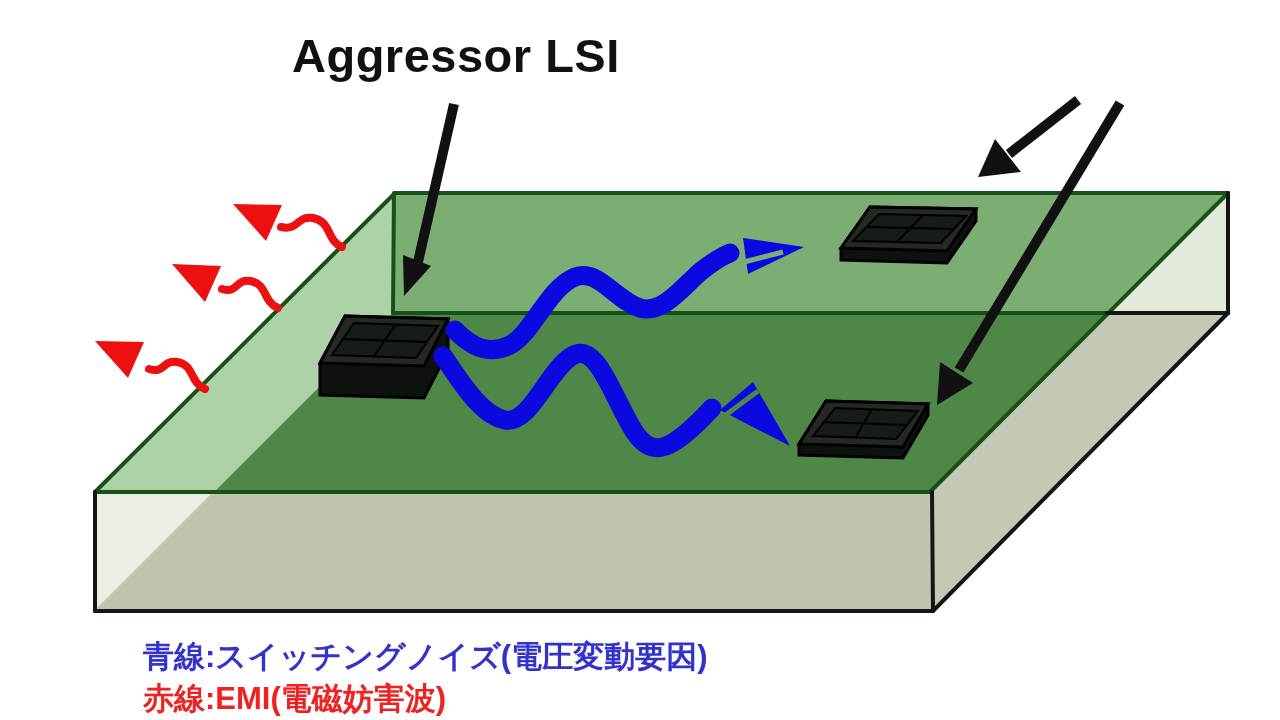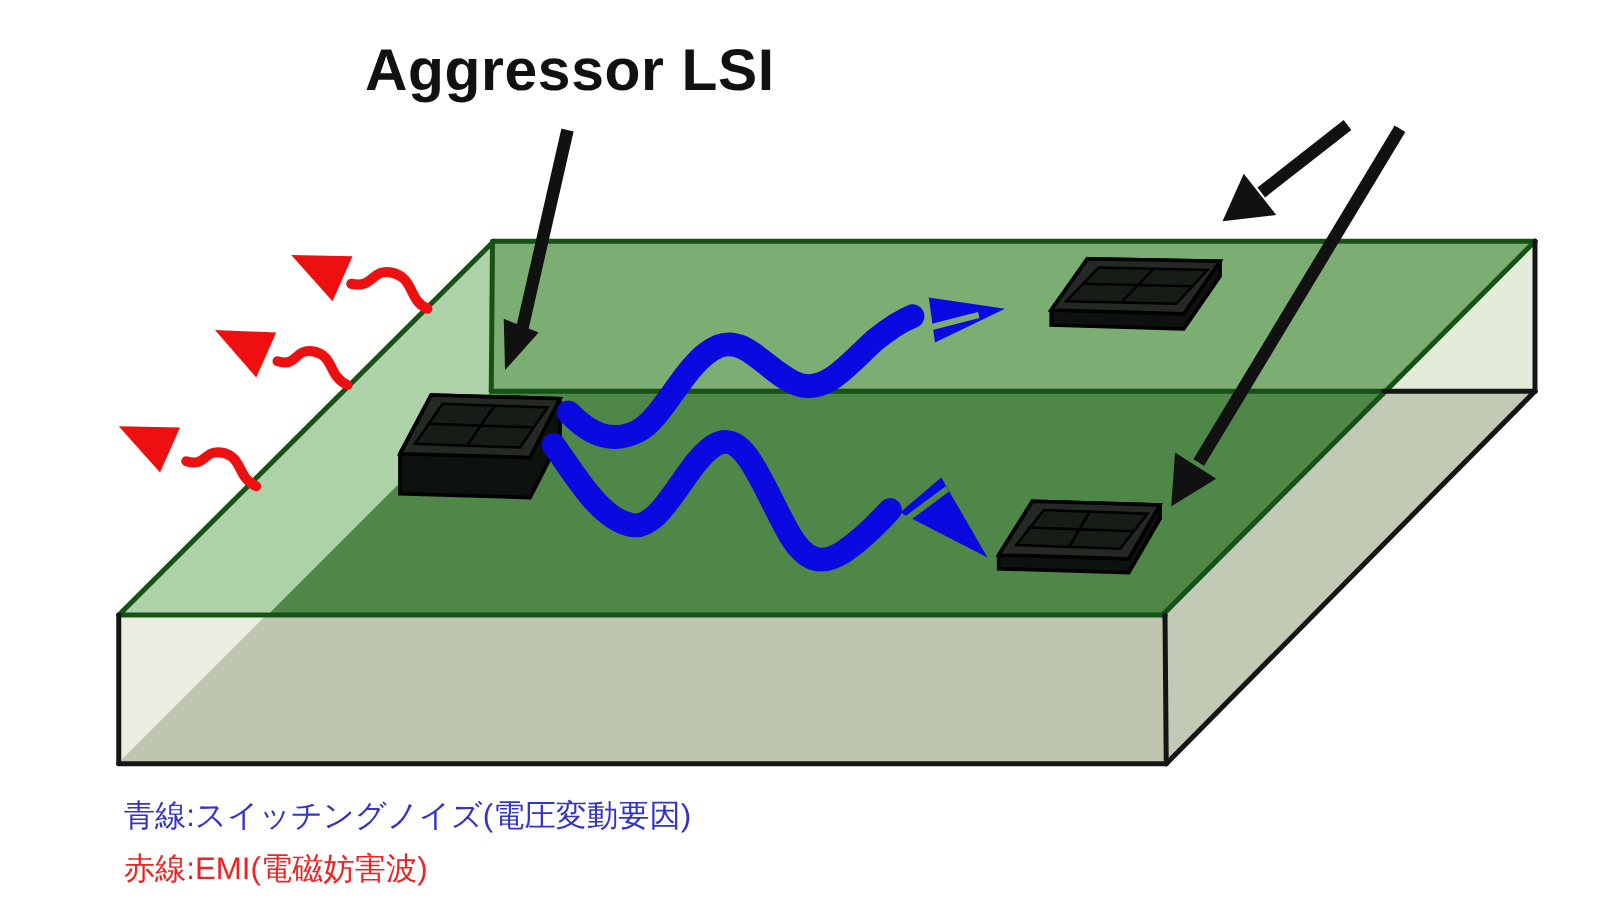--- a/index.html
+++ b/index.html
@@ -8,22 +8,23 @@
     overflow:hidden;font-family:"Liberation Sans",sans-serif;padding-left:41px;
   }
   .stage svg{position:absolute;left:0;top:0;}
   .label{
     position:absolute;font-weight:bold;color:var(--label_black,#111);
     white-space:nowrap;letter-spacing:0.5px;
   }
   #aggressor-label{left:292px;top:28px;font-size:47px;}
   #victim-label{left:948px;top:25px;font-size:47px;}
   .legend{
-    position:absolute;font-size:25px;font-weight:normal;white-space:nowrap;
+    position:absolute;font-size:31px;font-weight:bold;white-space:nowrap;
     font-family:"Liberation Sans",sans-serif;
+    margin-left:44px;
   }
   #legend-blue{left:99px;top:636px;color:var(--legend_blue,#33c);}
   #legend-red{left:99px;top:678px;color:var(--legend_red,#e22);}
   .bluewave{fill:none;stroke:var(--noise_blue,#0a0ae0);stroke-width:19;stroke-linecap:round;}
   .bluehead{fill:var(--noise_blue,#0a0ae0);}
   .redwave{fill:none;stroke:var(--emi_red,#ee1010);stroke-width:8;stroke-linecap:round;}
   .redhead{fill:var(--emi_red,#ee1010);}
   .ptrline{fill:none;stroke:var(--label_black,#111);stroke-width:10;}
   .ptrhead{fill:var(--label_black,#111);}
   .gedge{fill:none;stroke:var(--board_edge_green,#165216);stroke-width:4;stroke-linecap:round;}

